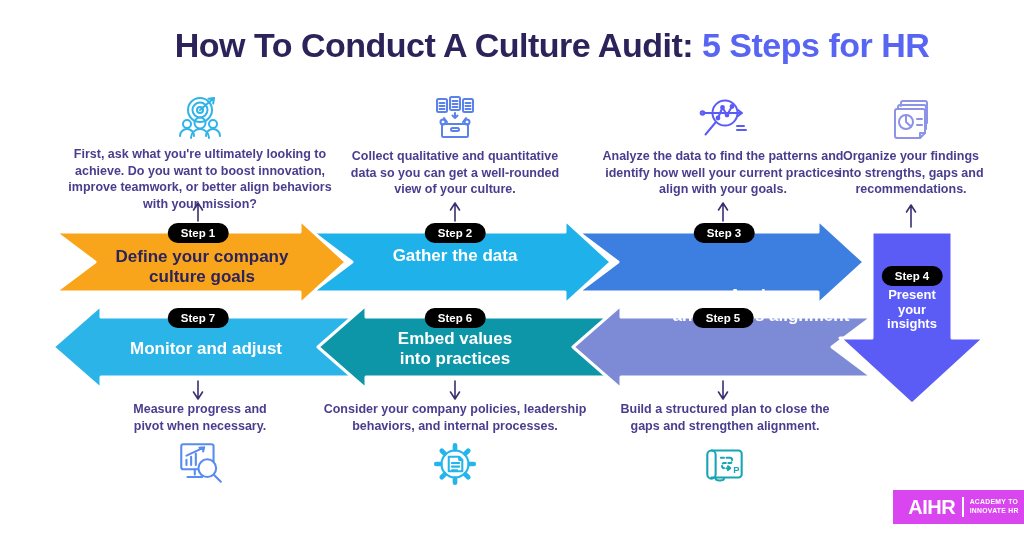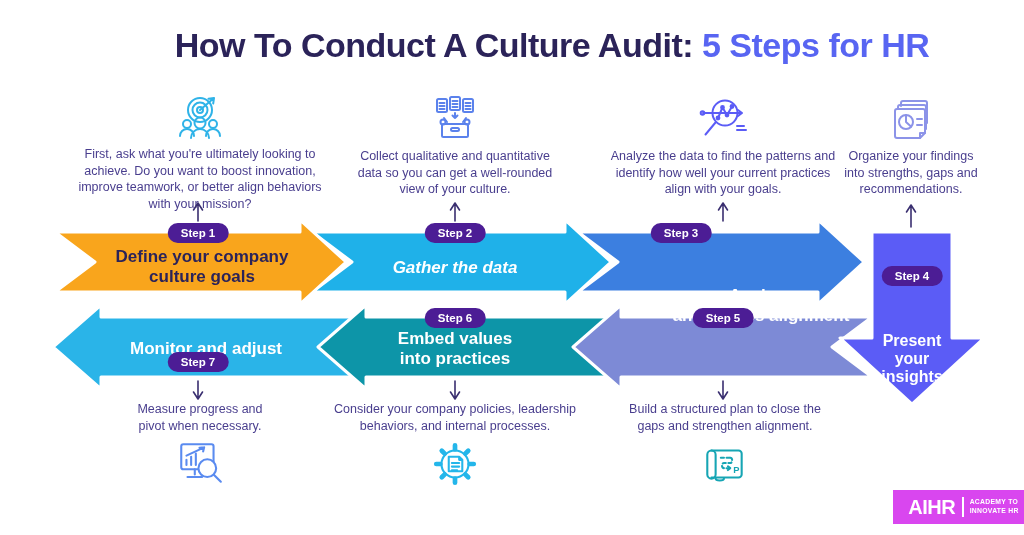--- a/index.html
+++ b/index.html
@@ -7,36 +7,36 @@
     position:relative;width:1024px;height:535px;background:#fff;overflow:hidden;
     font-family:"Liberation Sans","DejaVu Sans",sans-serif;
   }
   .title{
     position:absolute;left:0;top:26px;width:1024px;text-align:center;
     font-size:34px;font-weight:800;letter-spacing:-0.5px;color:#2B2359;padding-left:40px;
   }
   .title .accent{color:#5865F2;}
   .col{position:absolute;display:flex;flex-direction:column;align-items:center;}
   .col p{
-    margin:4px 0 0 0;font-size:12.5px;line-height:1.32;font-weight:400;
+    margin:4px 0 0 0;font-size:12.5px;line-height:1.32;font-weight:700;
     color:#493E8E;text-align:center;white-space:pre-line;
   }
   .col .icn{flex:0 0 auto;}
   .badge{
-    position:absolute;transform:translateX(-50%);background:#4c1d95;color:#fff;
+    position:absolute;transform:translateX(-50%);background:#000000;color:#fff;
     font-size:11.5px;font-weight:700;padding:4px 13px;border-radius:13px;
     white-space:nowrap;z-index:5;
   }
   .arrow-label{
     position:absolute;transform:translateX(-50%);text-align:center;
     font-size:17px;font-weight:700;color:#fff;line-height:1.15;
     white-space:pre-line;z-index:4;
   }
   .arrow-label.dark{color:#2B2359;}
-  .arrow-label.small{font-size:16px;line-height:1.12;margin-top:44px;}
+  .arrow-label.small{font-size:13px;line-height:1.12;}
   svg.layer{position:absolute;left:0;top:0;z-index:2;}
   .logo{
     position:absolute;left:893px;top:490px;width:141px;height:34px;
     background:#d946ef;border-radius:0;display:flex;align-items:center;
     justify-content:center;z-index:6;
   }
   .logo .brand{color:#fff;font-size:20px;font-weight:800;letter-spacing:-0.5px;}
   .logo .div{width:1.5px;height:20px;background:#fff;margin:0 6px 0 7px;}
   .logo .tag{color:#fff;font-size:6.8px;font-weight:700;line-height:1.3;letter-spacing:0.3px;}
 </style>
@@ -137,29 +137,29 @@
       <path d="M723,221 V204 M718.5,210 L723,203 L727.5,210"></path>
       <path d="M911,227 V206 M906.5,212 L911,205 L915.5,212"></path>
       <path d="M198,381 V398 M193.5,392 L198,399 L202.5,392"></path>
       <path d="M455,381 V398 M450.5,392 L455,399 L459.5,392"></path>
       <path d="M723,381 V398 M718.5,392 L723,399 L727.5,392"></path>
     </g>
   </svg>
 
   <div class="badge" style="left:198px;top:223px;">Step 1</div>
   <div class="badge" style="left:455px;top:223px;">Step 2</div>
-  <div class="badge" style="left:681px;top:223px;">Step 3</div>
+  <div class="badge" style="left:724px;top:223px;">Step 3</div>
   <div class="badge" style="left:912px;top:266px;">Step 4</div>
   <div class="badge" style="left:723px;top:308px;">Step 5</div>
   <div class="badge" style="left:455px;top:308px;">Step 6</div>
-  <div class="badge" style="left:198px;top:308px;margin-top:44px;">Step 7</div>
+  <div class="badge" style="left:198px;top:308px;">Step 7</div>
 
   <div class="arrow-label dark" style="left:202px;top:247px;">Define your company
 culture goals</div>
-  <div class="arrow-label" style="left:455px;top:258px;font-style:italic;">Gather the data</div>
+  <div class="arrow-label" style="left:455px;top:246px;">Gather the data</div>
   <div class="arrow-label" style="left:761px;top:247px;margin-top:39px;">Analyze
 and assess alignment</div>
   <div class="arrow-label small" style="left:912px;top:288px;">Present
 your
 insights</div>
   <div class="arrow-label" style="left:455px;top:329px;">Embed values
 into practices</div>
   <div class="arrow-label" style="left:198px;top:339px;margin-left:8px;">Monitor and adjust</div>
 
   <div class="col" style="left:60px;top:401px;width:280px;">

